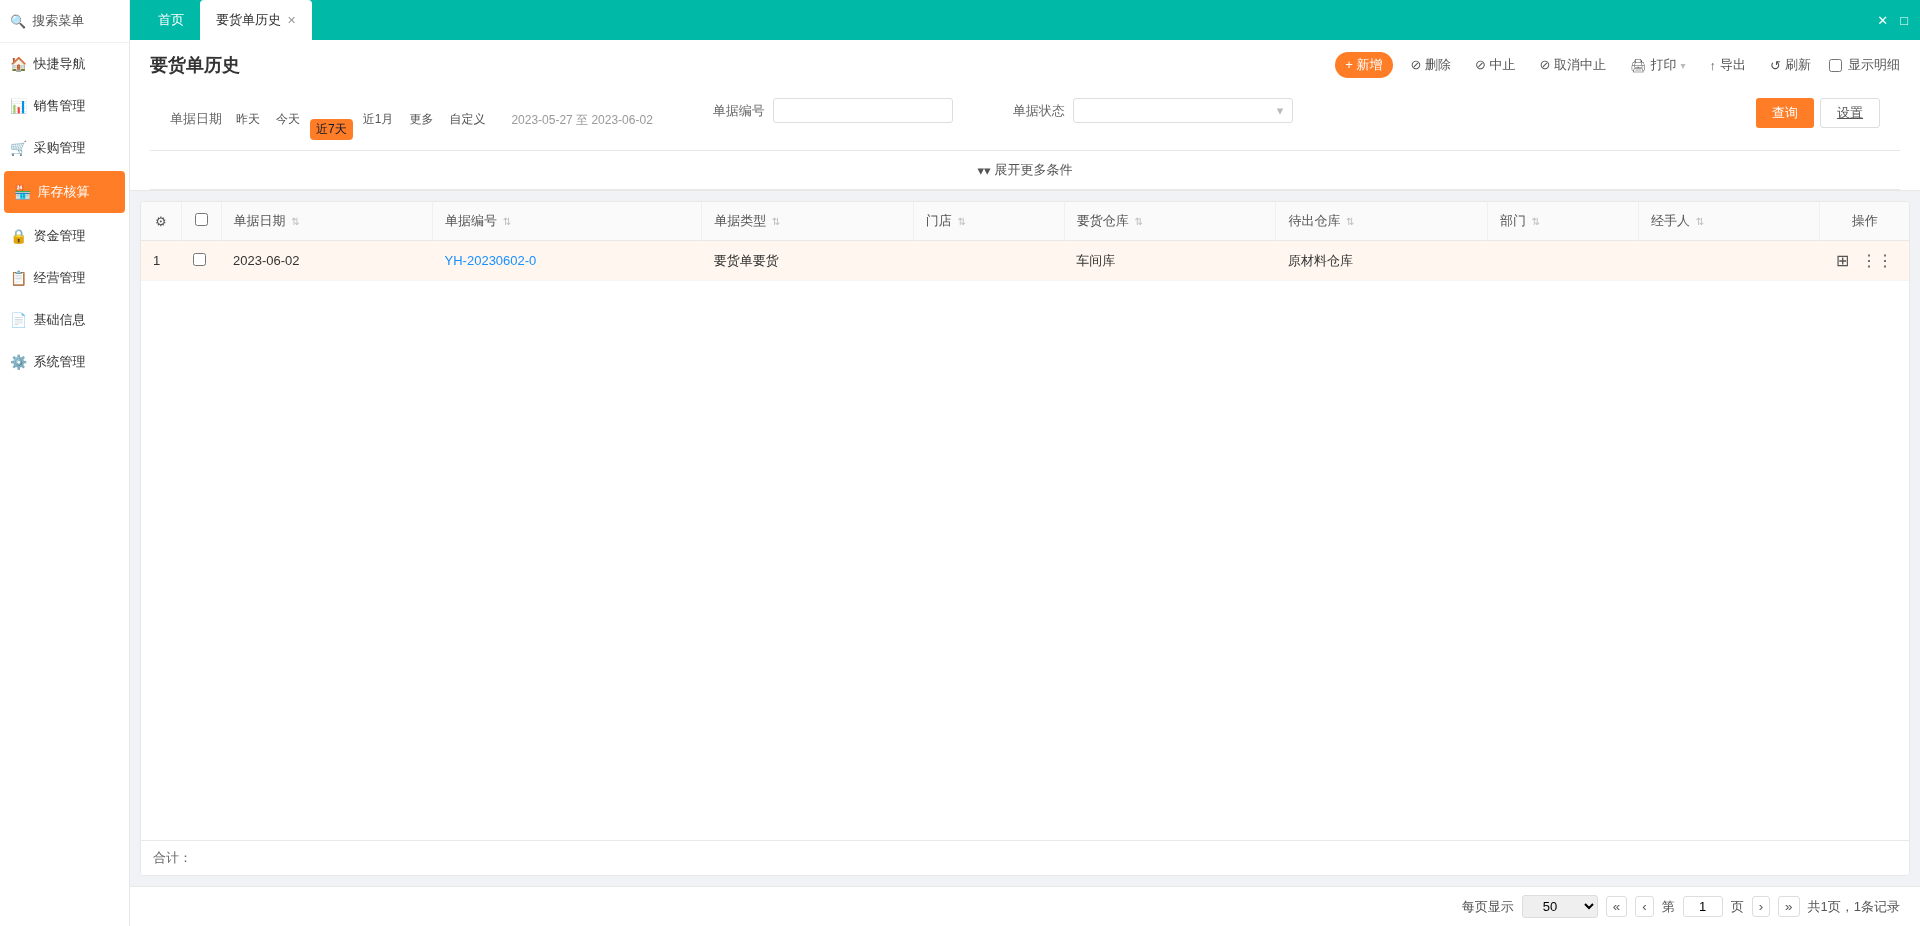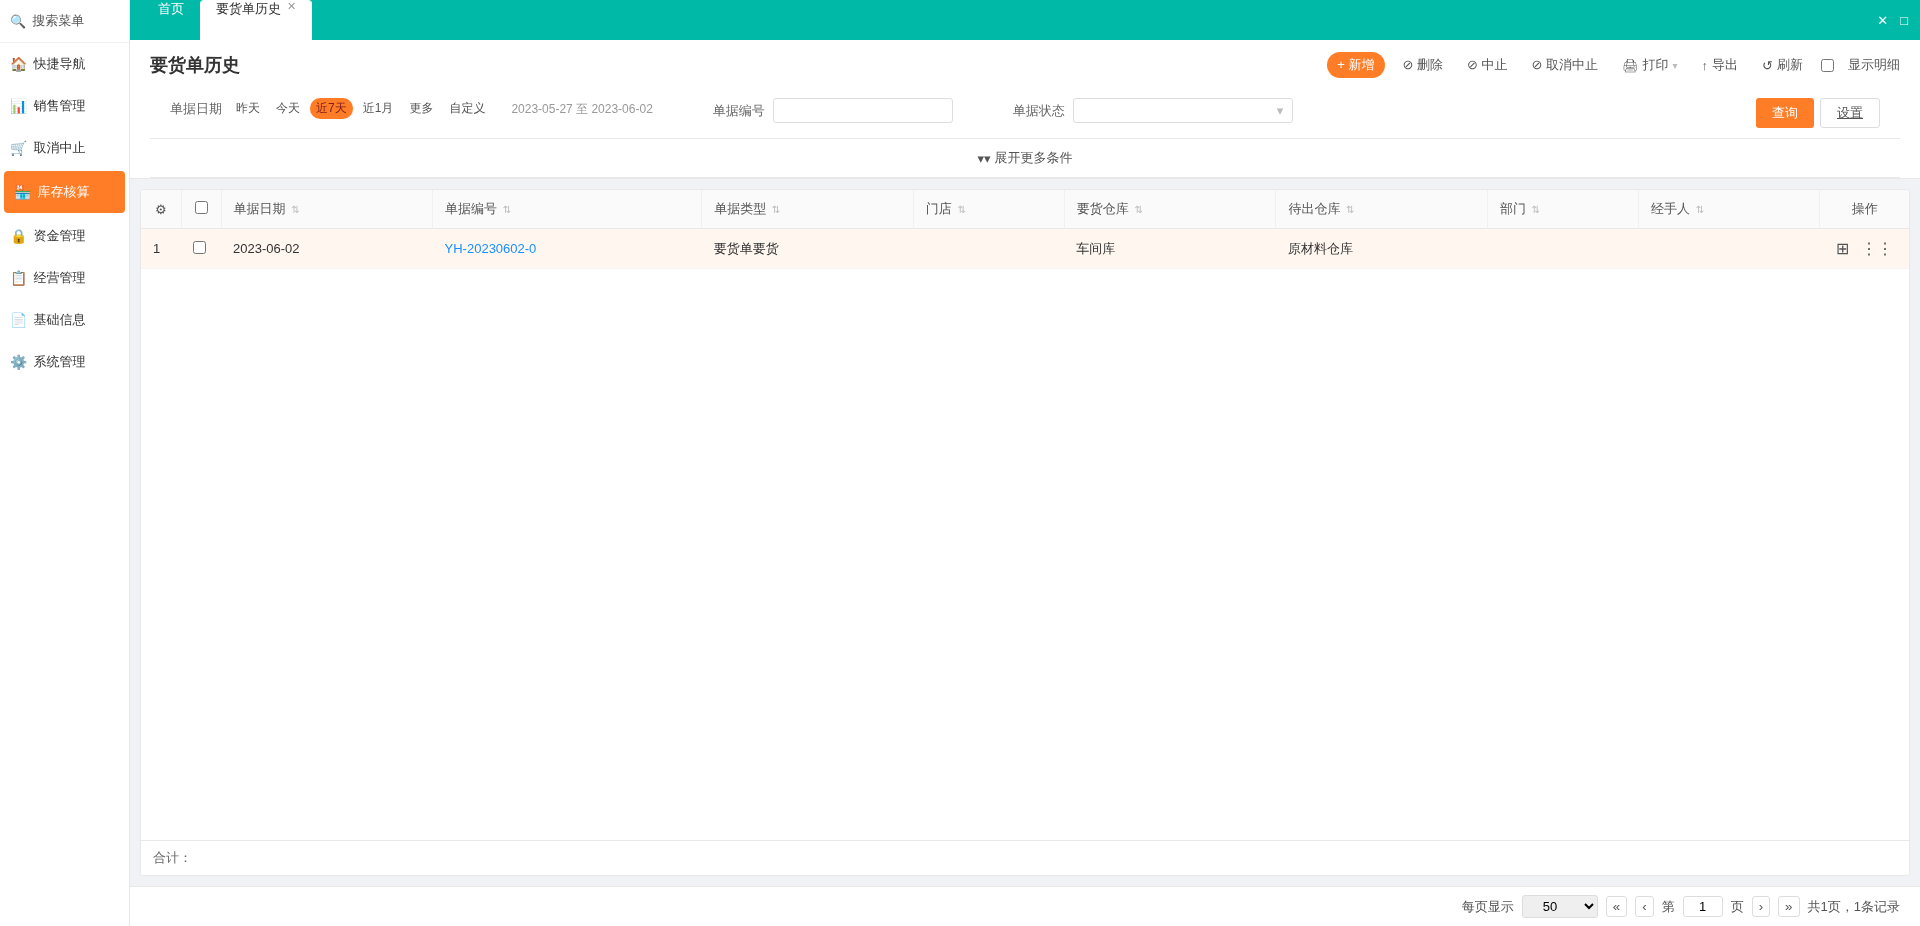--- a/index.html
+++ b/index.html
@@ -59,20 +59,21 @@
       display: flex;
       align-items: center;
       padding: 0 12px;
       gap: 0;
       flex-shrink: 0;
     }
     .topbar-tab {
       padding: 0 16px;
       height: 40px;
       display: flex;
+      align-items: center;
       cursor: pointer;
       color: #fff;
       font-size: 13px;
       gap: 6px;
     }
     .topbar-tab.active {
       background: #fff;
       color: #333;
       border-radius: 4px 4px 0 0;
     }
@@ -152,22 +153,23 @@
     }
     .date-shortcut {
       padding: 2px 6px;
       cursor: pointer;
       color: #555;
       font-size: 12px;
       border-radius: 3px;
     }
     .date-shortcut.active {
       background: #ff7d26;
-      color: #7f1d1d;
-      border-radius: 10px;
+      color: #0f172a;
+      border-radius: 4px;
+      margin-top: 21px;
     }
     .date-range { color: #999; font-size: 12px; margin-left: 4px; }
     .filter-input {
       border: 1px solid #ddd;
       border-radius: 3px;
       padding: 4px 8px;
       font-size: 13px;
       width: 180px;
       outline: none;
     }
@@ -311,41 +313,41 @@
     }
     .filter-expand-row {
       display: flex;
       align-items: center;
       justify-content: center;
       padding: 6px 20px;
       background: #fff;
       border-bottom: 1px solid #e8e8e8;
     }
 
-    .show-detail-cb { display: flex; align-items: center; gap: 14px; font-size: 13px; color: #555; }
+    .show-detail-cb { display: flex; align-items: center; gap: 6px; font-size: 13px; color: #555; }
   </style>
 </head>
 <body>
 
 <div class="sidebar">
   <div class="sidebar-search">
     <span>🔍</span>
     <span>搜索菜单</span>
   </div>
   <div class="sidebar-item">
     <span class="sidebar-icon">🏠</span>
     <span>快捷导航</span>
   </div>
   <div class="sidebar-item">
     <span class="sidebar-icon">📊</span>
     <span>销售管理</span>
   </div>
   <div class="sidebar-item">
     <span class="sidebar-icon">🛒</span>
-    <span>取消中止</span>
+    <span>采购管理</span>
   </div>
   <div class="sidebar-item active">
     <span class="sidebar-icon">🏪</span>
     <span>库存核算</span>
   </div>
   <div class="sidebar-item">
     <span class="sidebar-icon">🔒</span>
     <span>资金管理</span>
   </div>
   <div class="sidebar-item">

